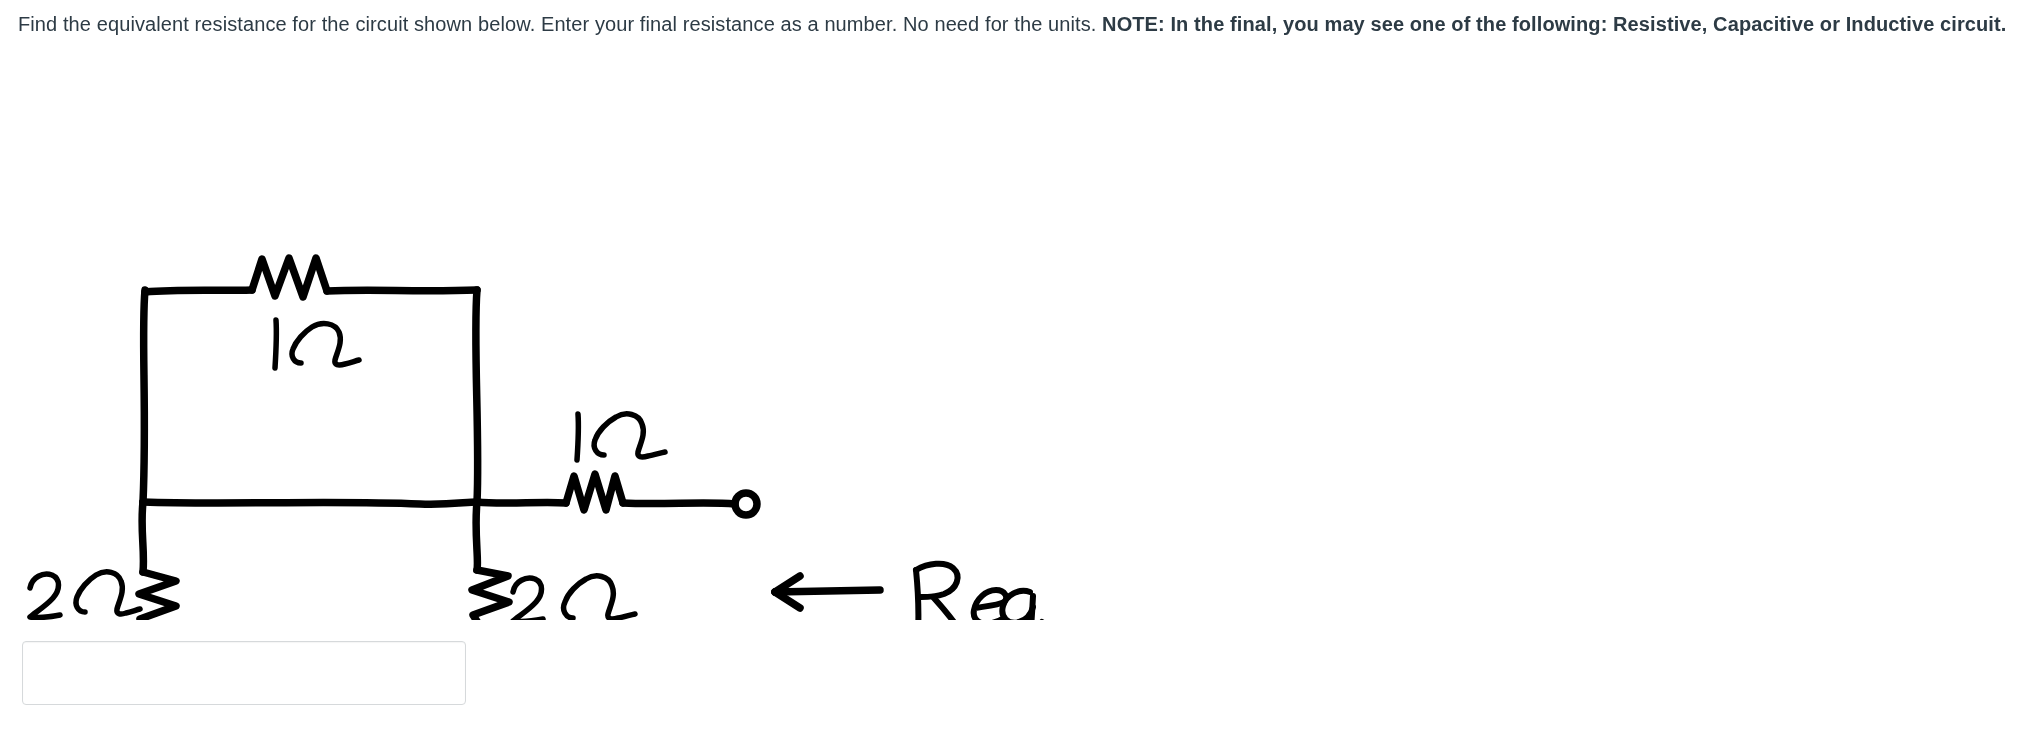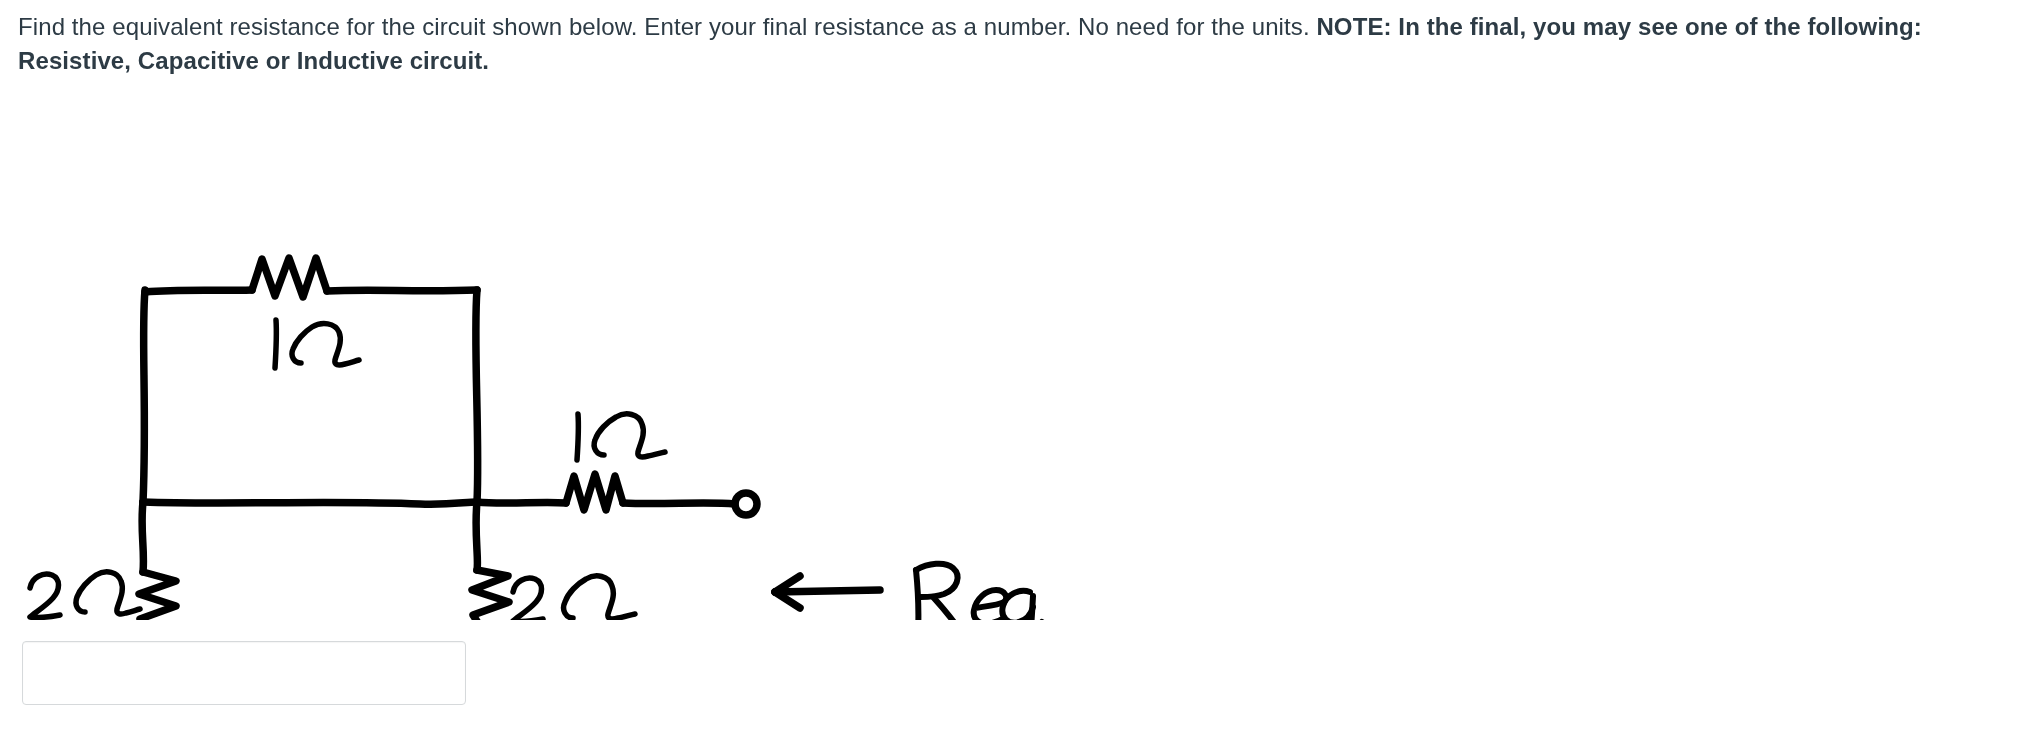--- a/index.html
+++ b/index.html
@@ -17,21 +17,21 @@
     position: relative;
     width: 2022px;
     height: 742px;
     background: #ffffff;
   }
   .prompt {
     position: absolute;
     left: 18px;
     top: 10px;
     width: 1990px;
-    font-size: 24px;
+    font-size: 20px;
     line-height: 1.42;
     color: #2D3B45;
     letter-spacing: 0.1px;
   }
   .prompt .bold {
     font-weight: bold;
   }
   .circuit-wrap {
     position: absolute;
     left: 0px;

